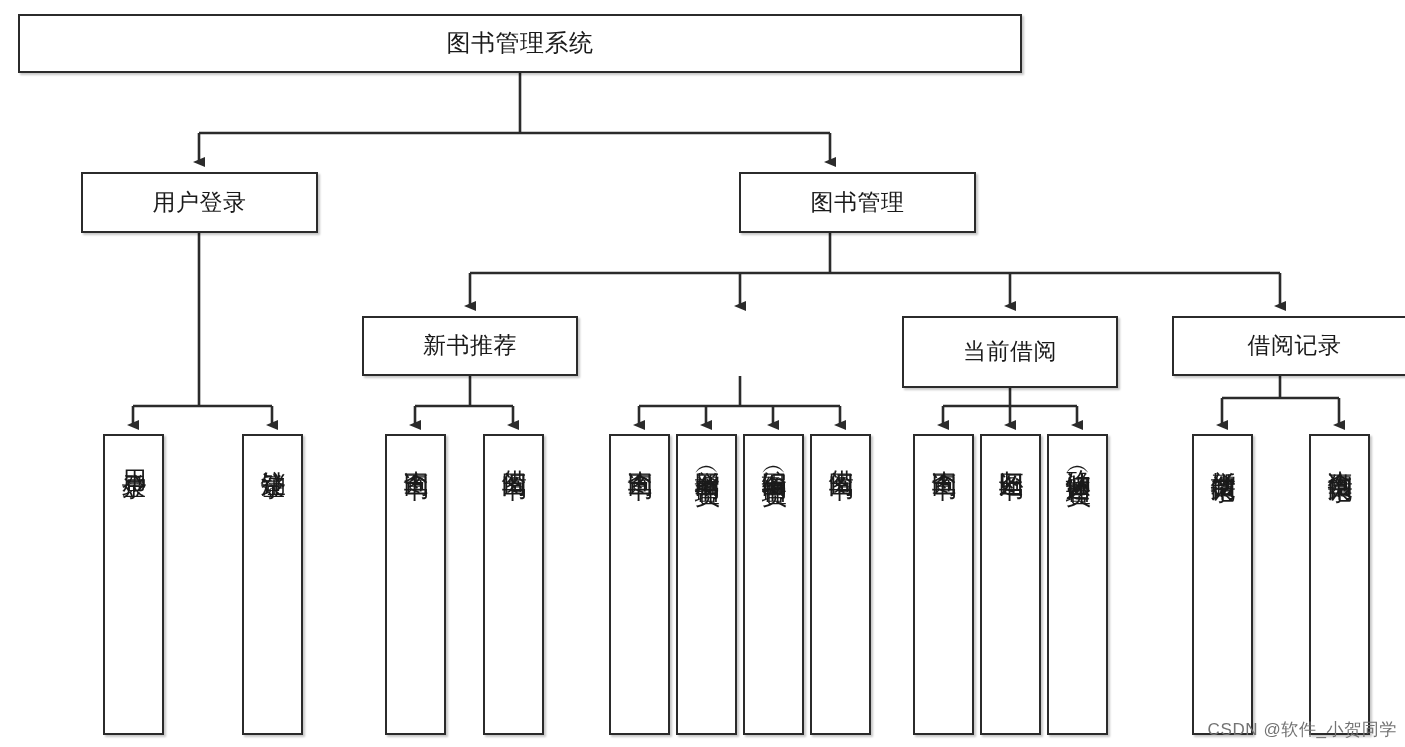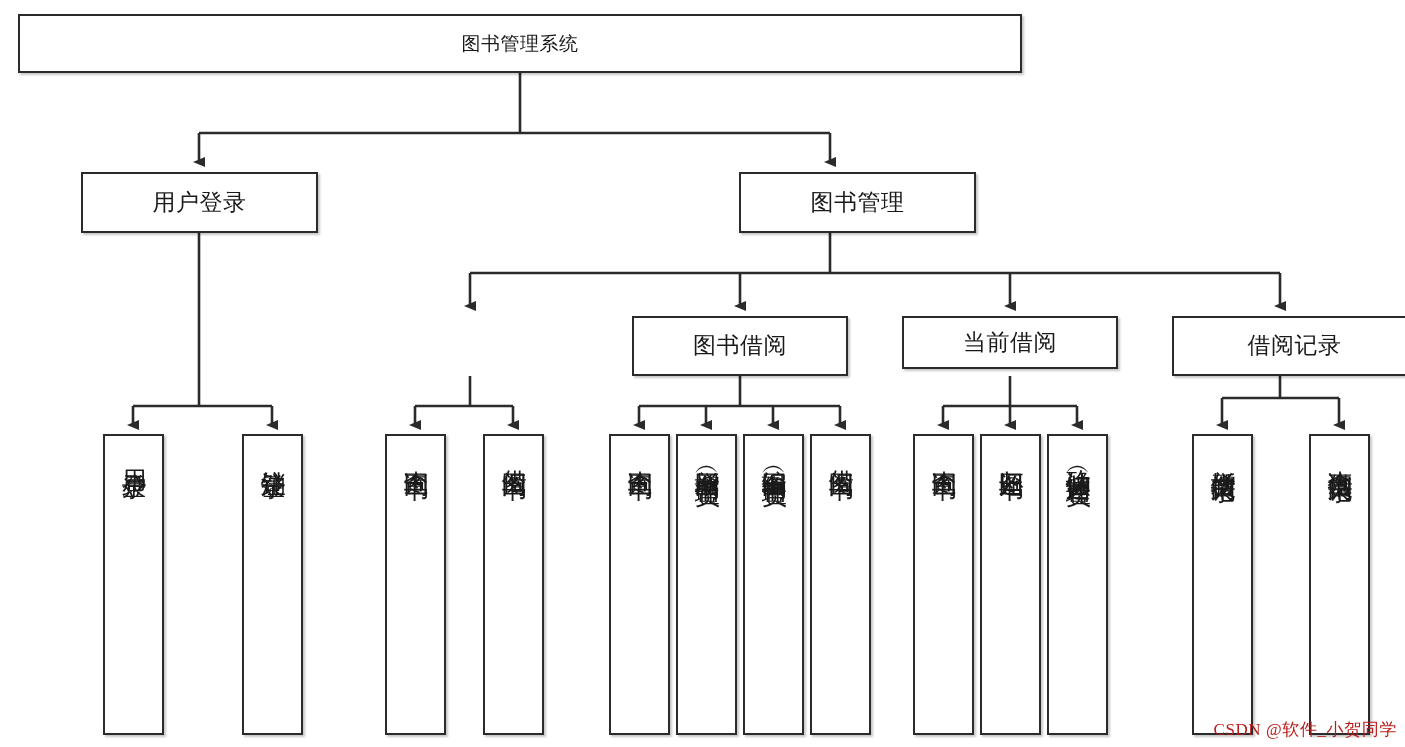--- a/index.html
+++ b/index.html
@@ -38,21 +38,21 @@
     display: block;
     text-align: center;
     line-height: 1.18;
     white-space: nowrap;
   }
   
   .node.horiz .lbl {
     font-size: 23px;
     letter-spacing: 0.5px;
   }
-  .node.root .lbl { font-size: 19px; }
+  .node.root .lbl { font-size: 24px; }
   
   .node.vert {
     align-items: flex-start;
     justify-content: center;
     padding-top: 14px;
   }
   .node.vert .lbl {
     writing-mode: vertical-rl;
     text-orientation: upright;
     font-size: 25px;
@@ -62,25 +62,25 @@
     max-height: 290px;
   }
   .node.vert.tall .lbl {
     max-height: 300px;
   }
   #watermark {
     position: absolute;
     right: 8px;
     bottom: 6px;
     font-size: 17px;
-    color: #b91c1c;
+    color: #737373;
     letter-spacing: 0.6px;
     z-index: 5;
     white-space: nowrap;
-    font-family: Liberation Serif, serif;
+    font-family: Liberation Sans, sans-serif;
   }
 </style>
 </head>
 <body>
 
 <div id="canvas">
 
   <svg id="edges" viewBox="0 0 1405 747">
     <defs>
       <marker id="arrow" markerWidth="12" markerHeight="12" refX="5" refY="6" orient="auto" markerUnits="userSpaceOnUse">
@@ -136,26 +136,26 @@
   </div>
 
   <div class="node horiz" style="left:81px; top:172px; width:237px; height:61px;">
     <span class="lbl">用户登录</span>
   </div>
 
   <div class="node horiz" style="left:711px; top:172px; width:237px; height:61px;margin-left:28px;">
     <span class="lbl">图书管理</span>
   </div>
 
-
-  <div class="node horiz" style="left:632px; top:316px; width:216px; height:60px;">
-    <span class="lbl">图书借阅</span>
-  </div>
-
-  <div class="node horiz" style="left:902px; top:316px; width:216px; height:53px;">
+  <div class="node horiz" style="left:362px; top:316px; width:216px; height:60px;">
+    <span class="lbl">新书推荐</span>
+  </div>
+
+
+  <div class="node horiz" style="left:902px; top:316px; width:216px; height:72px;">
     <span class="lbl">当前借阅</span>
   </div>
 
   <div class="node horiz" style="left:1172px; top:316px; width:245px; height:60px;">
     <span class="lbl">借阅记录</span>
   </div>
 
   <div class="node vert" style="left:103px; top:434px; width:61px; height:301px;">
     <span class="lbl">用户登录</span>
   </div>

